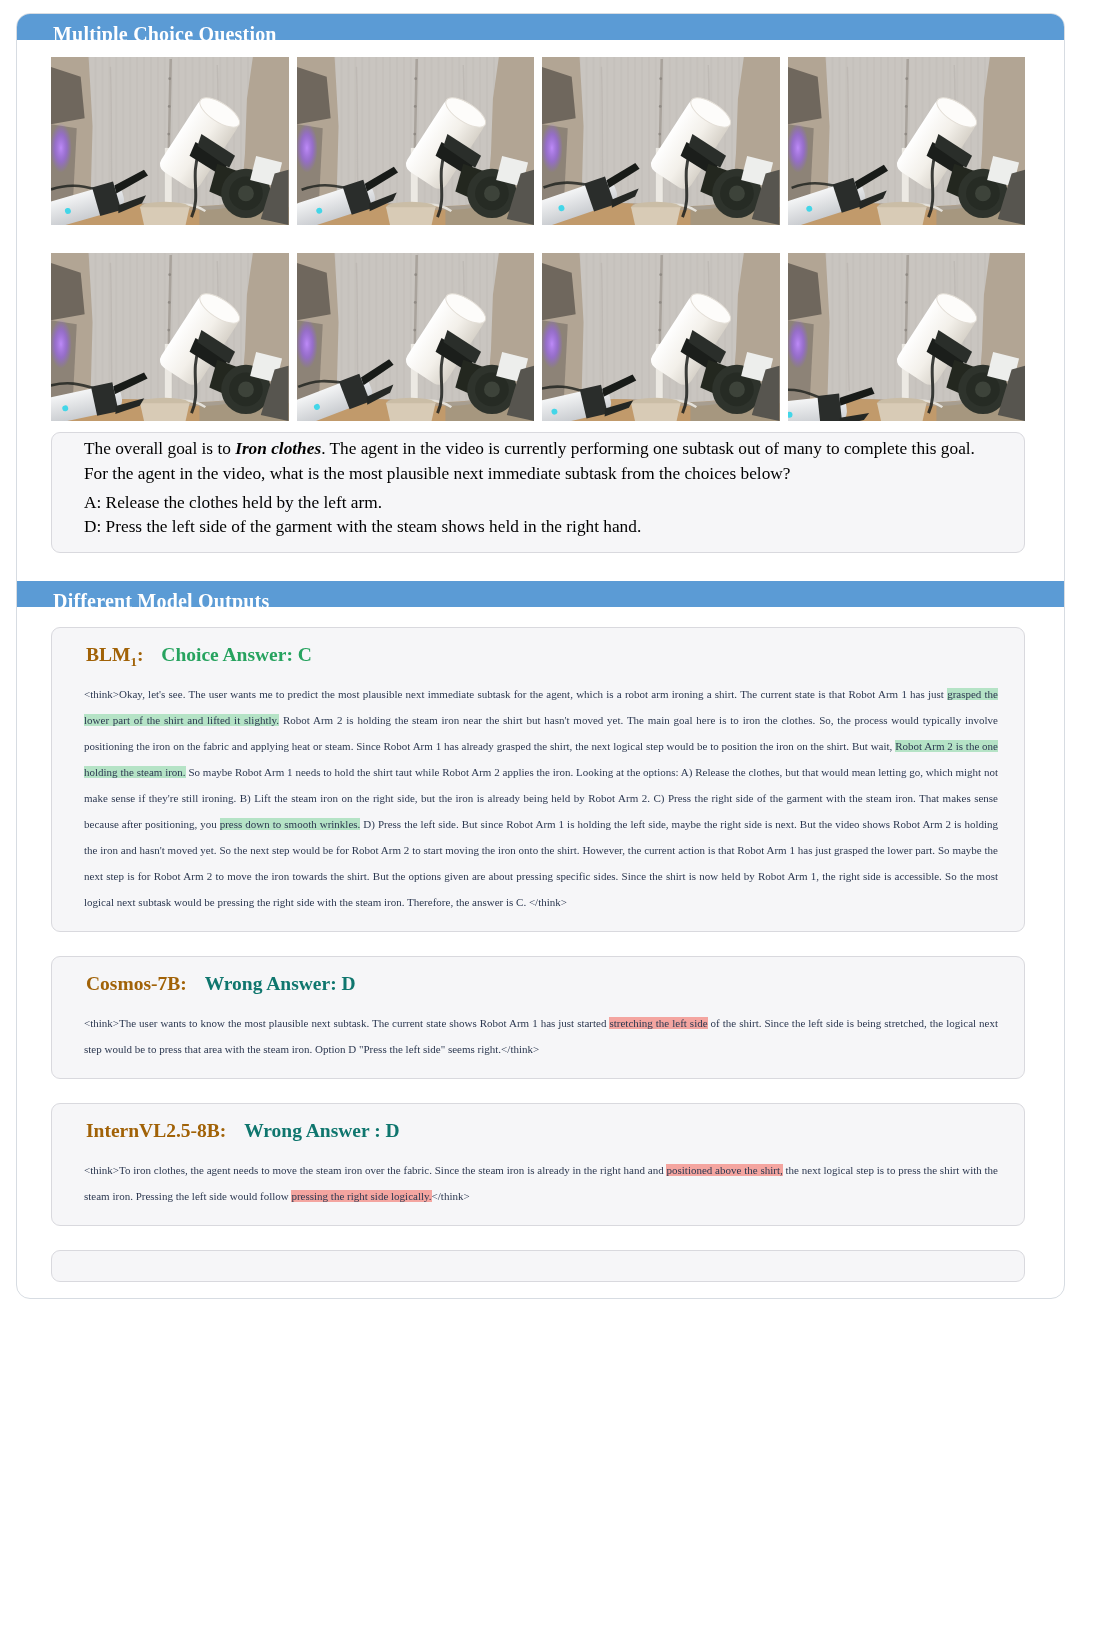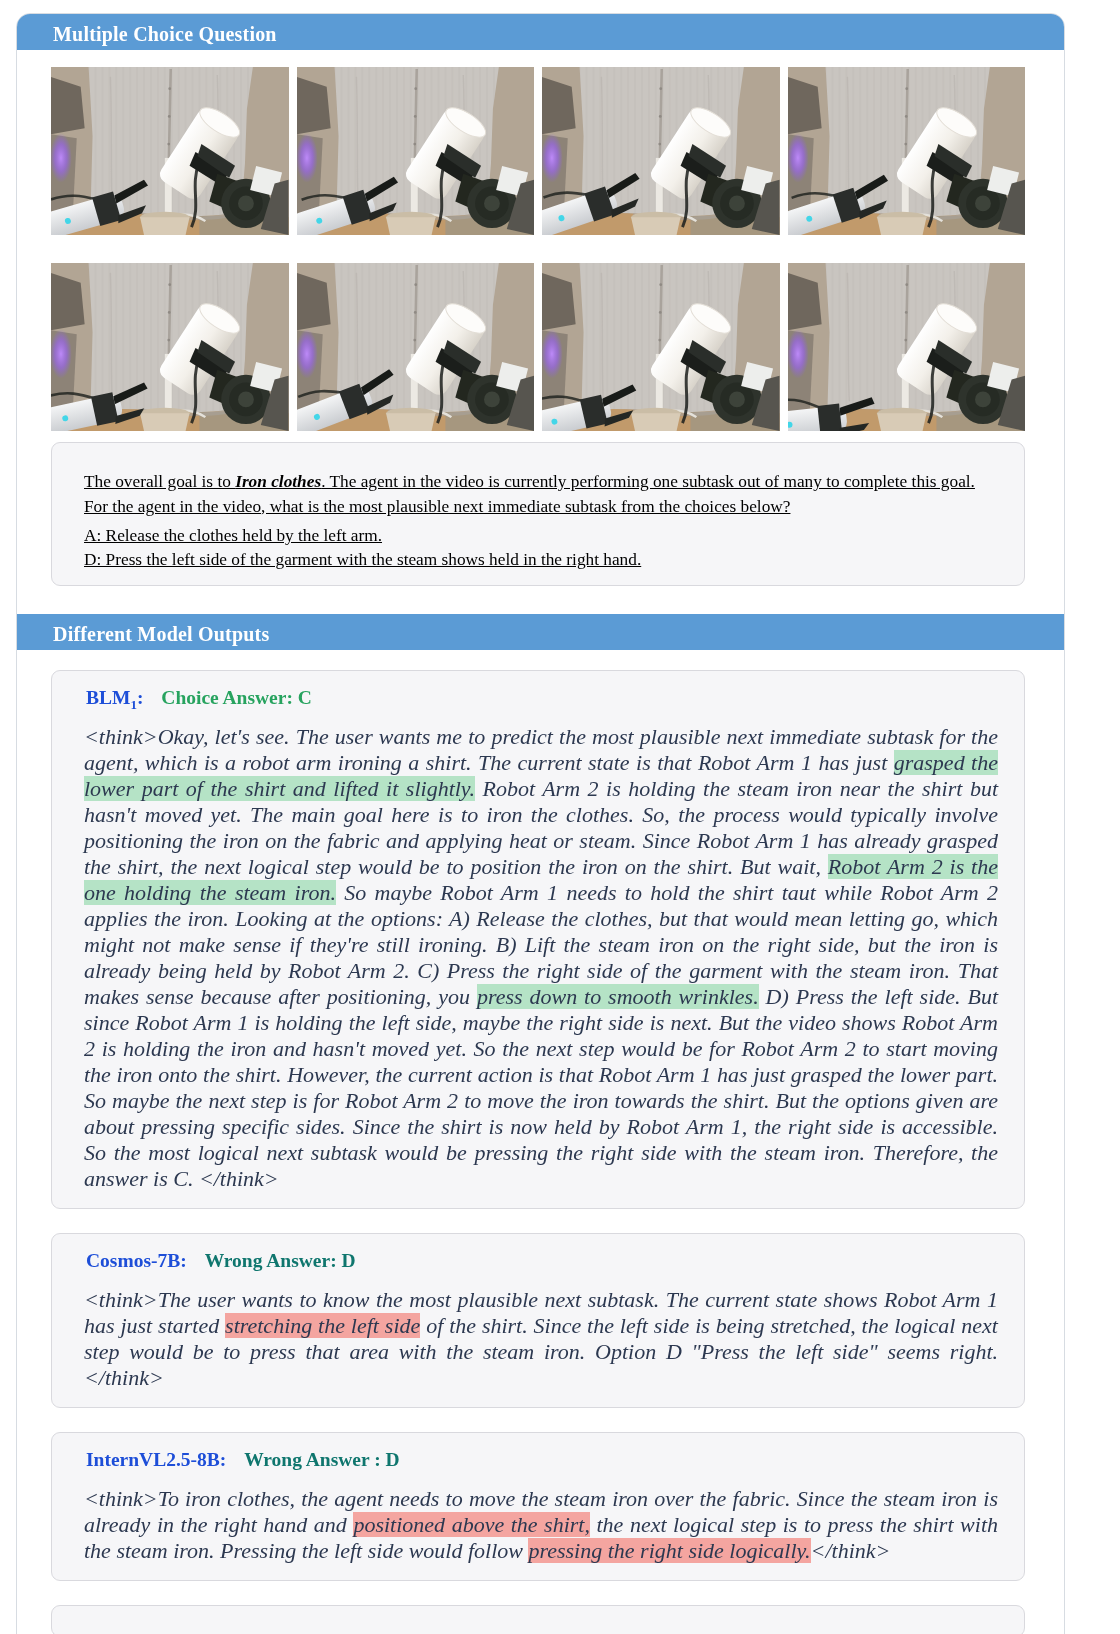--- a/index.html
+++ b/index.html
@@ -8,50 +8,50 @@
     font-family:"Liberation Serif", serif;
     overflow:hidden;position:relative;
   }
   .figure{
     position:absolute;left:16px;top:13px;width:1049px;
     border:1.5px solid #d7dce2;border-radius:14px;background:#fff;
     overflow:hidden;box-sizing:border-box;padding-bottom:16px;
   }
   .bar{
     background:#5b9bd5;color:#ffffff;font-weight:bold;font-size:20px;
-    height:36px;line-height:40px;padding-left:36px;letter-spacing:.2px;
+    height:26px;line-height:40px;padding-left:36px;letter-spacing:.2px;
   }
   .bar.second{margin-top:28px;}
   .inner{padding:0 39px 0 34px;}
   .frames-grid{
     display:grid;grid-template-columns:repeat(4,1fr);
     column-gap:8px;row-gap:28px;margin-top:17px;
   }
   .frame{height:168px;overflow:hidden;background:#b2a594;}
   .frame svg{display:block;}
   .box{
     background:#f6f6f8;border:1.5px solid #d9d9de;border-radius:9px;
     box-sizing:border-box;
   }
   .question-box{
-    margin-top:11px;padding:27px 26px 14px 32px;
-    font-size:17.3px;color:#000;text-decoration:underline;
+    margin-top:11px;padding:4px 26px 14px 32px;
+    font-size:17.3px;color:#000;
   }
   .q-intro{margin:0 0 5px 0;line-height:24.5px;}
   .goal{font-weight:bold;font-style:italic;}
   .option{line-height:23.6px;}
   .model-card{margin-top:20px;padding:14px 26px 16px 32px;}
   .model-card + .model-card{margin-top:24px;}
   .model-head{font-size:19.5px;font-weight:bold;margin:2px 0 11px 2px;}
-  .model-name{color:#1d4ed8;}
+  .model-name{color:#a16207;}
   .model-name sub{font-size:13px;}
   .model-answer{margin-left:13px;}
   .model-answer.correct{color:#27a35f;}
   .model-answer.wrong{color:#0f766e;}
-  .think{margin:0;font-size:22px;line-height:26px;color:#2c3850;text-align:justify;font-style:italic;}
+  .think{margin:0;font-size:11px;line-height:26px;color:#2c3850;text-align:justify;}
   .hl-green{background:#b5e3c6;}
   .hl-red{background:#f4a5a0;}
   .defs-holder{position:absolute;width:0;height:0;overflow:hidden;}
 </style>
 </head>
 <body>
 
 <svg class="defs-holder" aria-hidden="true">
   <defs>
     <pattern id="stripes" width="7" height="8" patternUnits="userSpaceOnUse">

